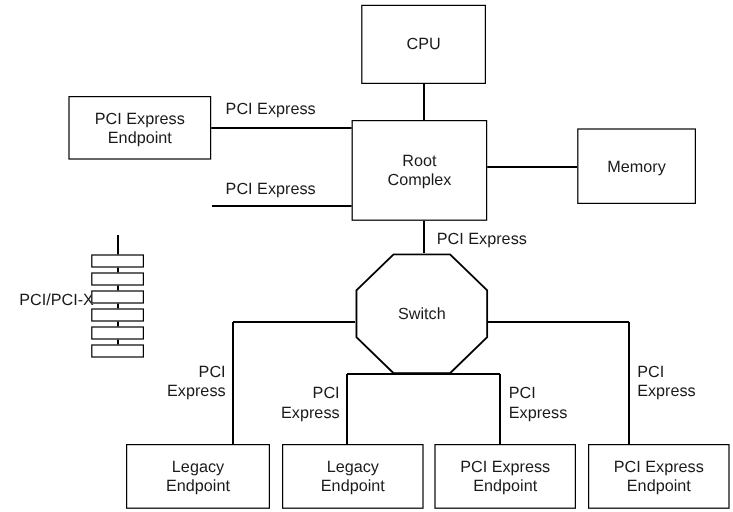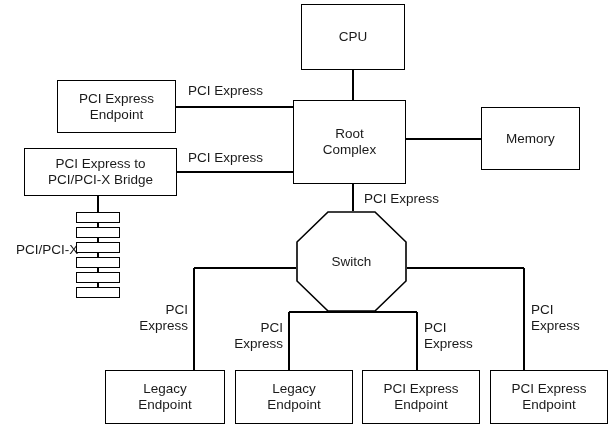--- a/index.html
+++ b/index.html
@@ -112,24 +112,20 @@
   <div class="node" style="left:293px; top:100px; width:113px; height:84px;">
     <span>Root
 Complex</span>
   </div>
 
   <div class="node" style="left:57px; top:80px; width:119px; height:53px;">
     <span>PCI Express
 Endpoint</span>
   </div>
 
-  <div class="node" style="left:24px; top:148px; width:153px; height:48px;">
-    <span>PCI Express to
-PCI/PCI-X Bridge</span>
-  </div>
 
   <div class="octa" style="left:296px; top:211px; width:111px; height:101px;">
     <svg width="111" height="101" viewBox="0 0 111 101" xmlns="http://www.w3.org/2000/svg">
       <polygon points="32,1 79,1 110,31 110,70 79,100 32,100 1,70 1,31" fill="#ffffff" stroke="#000000" stroke-width="1.6"></polygon>
     </svg>
     <span>Switch</span>
   </div>
 
   <div class="node" style="left:105px; top:370px; width:120px; height:54px;">
     <span>Legacy

